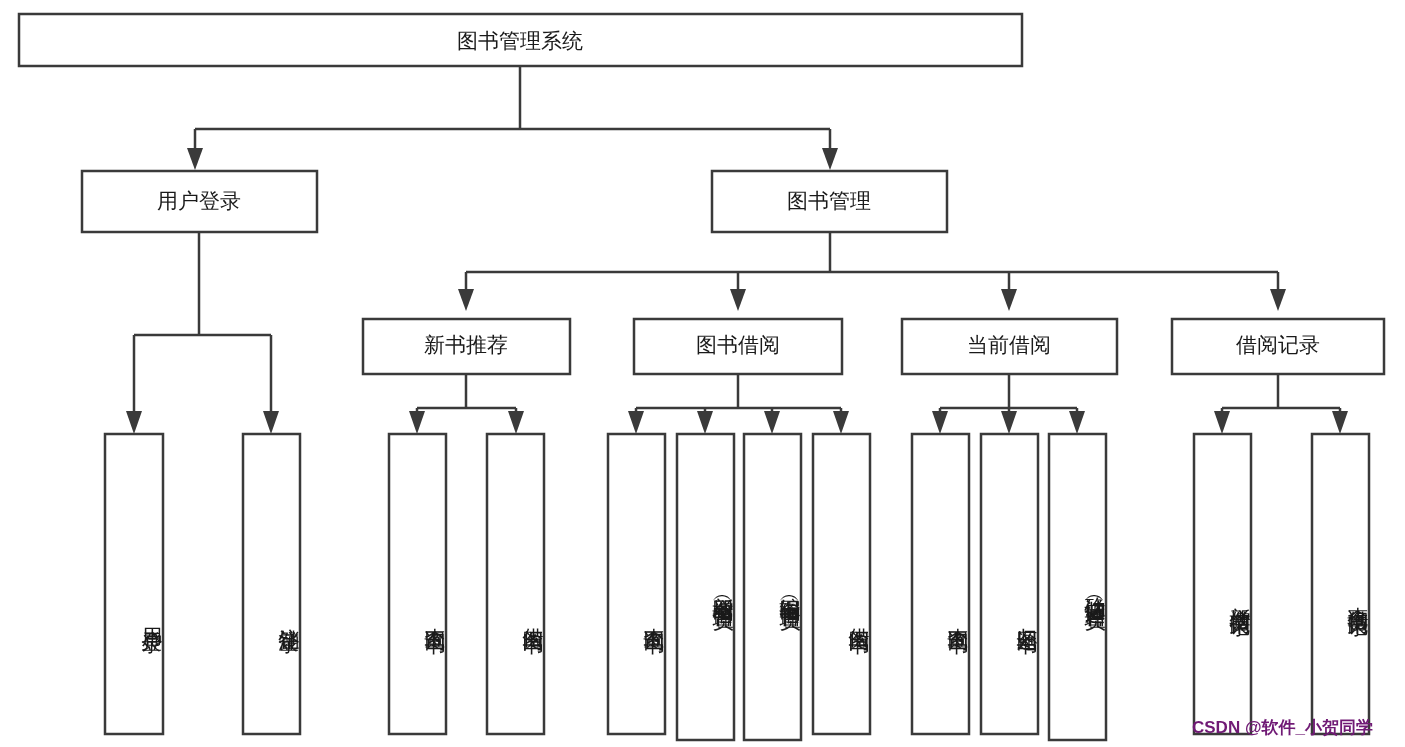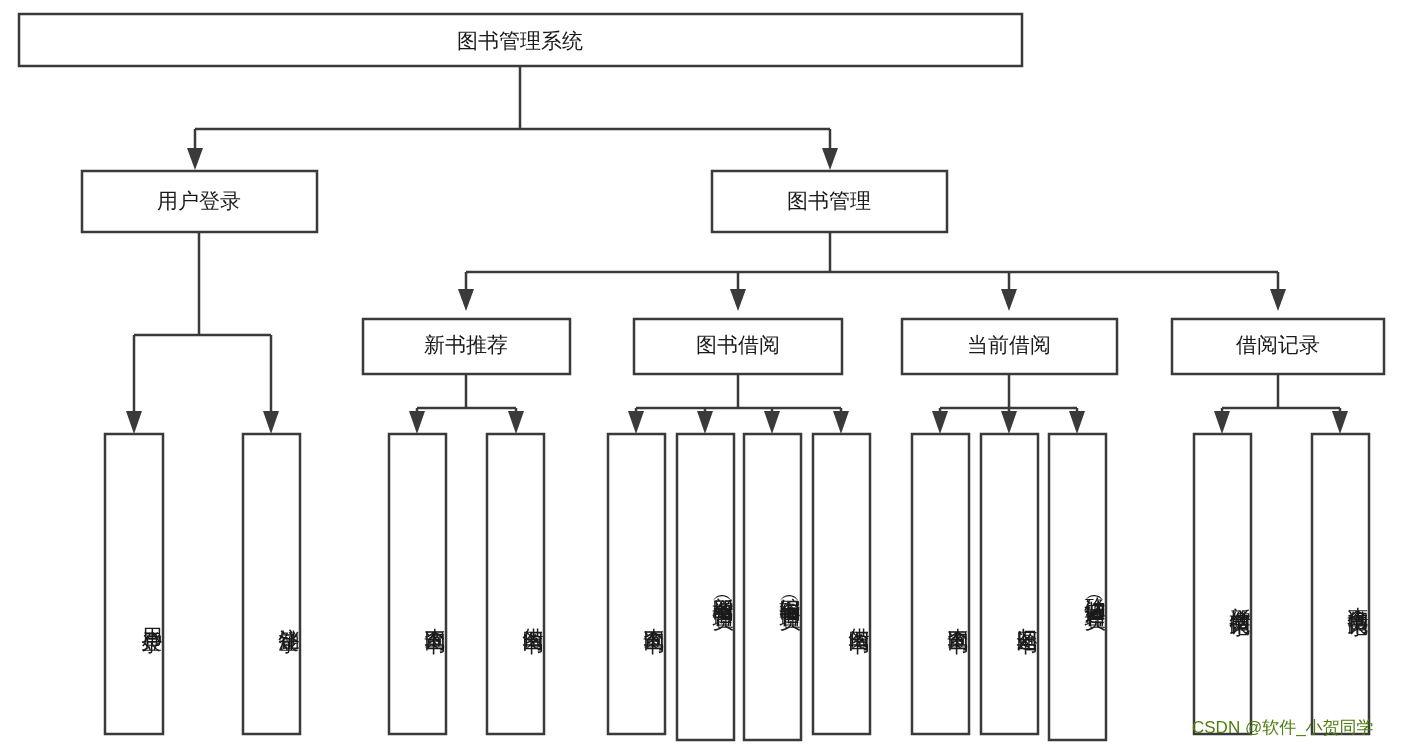--- a/index.html
+++ b/index.html
@@ -60,22 +60,23 @@
     white-space: nowrap;
     display: flex;
     align-items: flex-start;
     justify-content: center;
     pointer-events: none;
   }
   .watermark {
     position: absolute;
     font-family: "Liberation Sans", "DejaVu Sans", sans-serif;
     font-size: 17px;
-    color: #4d7c0f;
+    color: #701a75;
     white-space: nowrap;
+    font-weight: bold;
   }
 </style>
 </head>
 <body>
 
 <div id="diagram-root">
 
   <svg class="diagram" viewBox="0 0 1405 747">
 
     <g>

